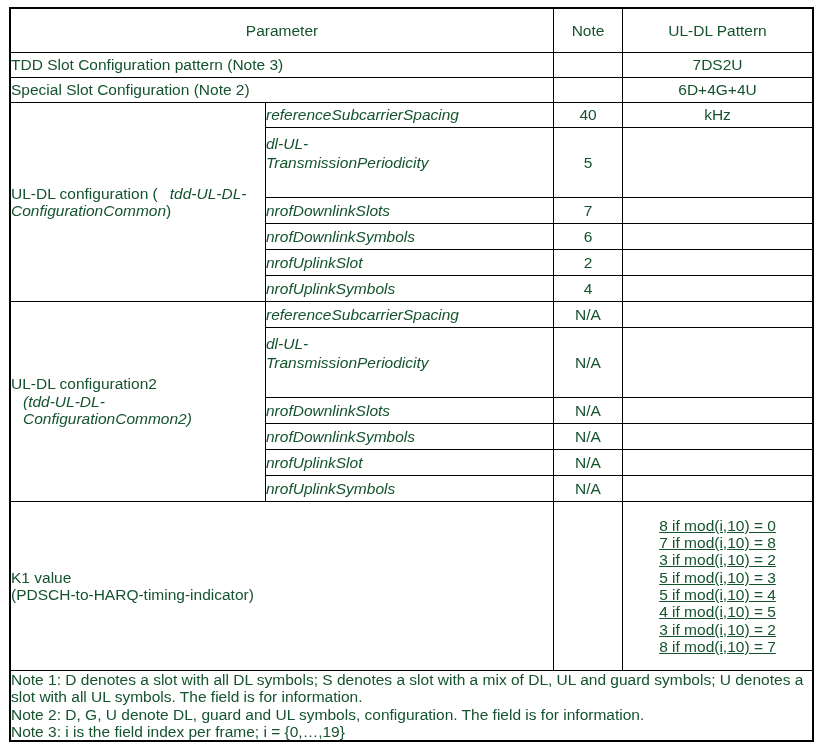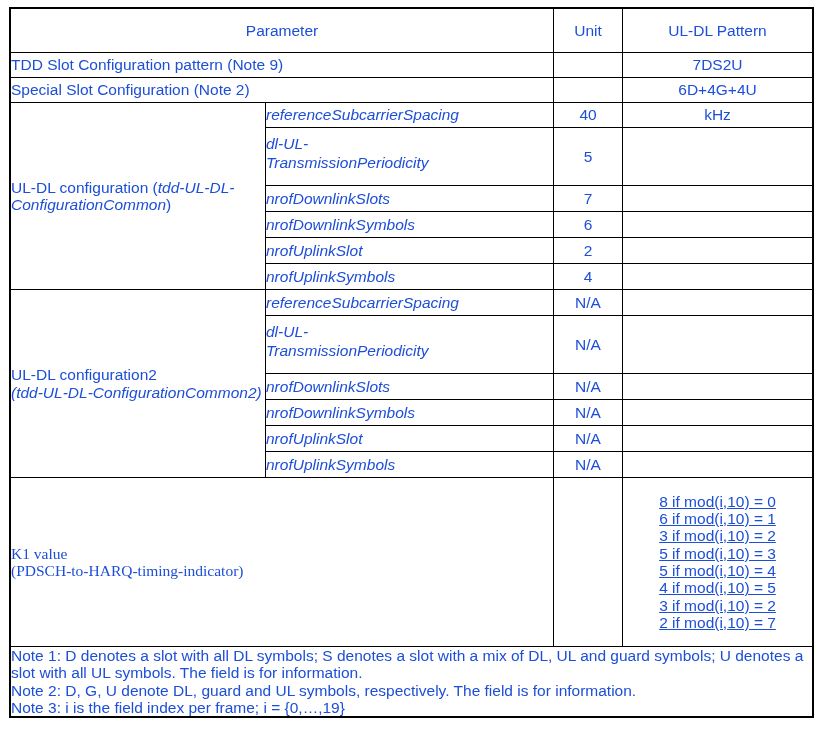--- a/index.html
+++ b/index.html
@@ -32,21 +32,21 @@
     background: #ffffff;
   }
 
   table.spec td, table.spec th {
     border: 1px solid #000000;
     padding: 0;
     vertical-align: middle;
     font-weight: normal;
     font-size: 15.5px;
     line-height: 1.12;
-    color: #1d4ed8;
+    color: #14532d;
   }
 
   
   table.spec {
     outline: 2px solid #000000;
     outline-offset: -1px;
   }
 
   
   col.c-param1 { width: 255px; }
@@ -57,54 +57,53 @@
   
   .hdr-cell {
     text-align: center;
     font-weight: bold;
     font-size: 16.5px;
     height: 43px;
   }
 
   
   .cell-pad-l { padding: 1px 4px 2px 6px; }
-  .ital { font-style: italic; }
+  .ital { font-style: italic; padding-left: 12px; }
 
   .row-single td { height: 24px; }
 
   .param-label {
     padding: 4px 4px 5px 6px;
     vertical-align: top;
     line-height: 1.26;
   }
 
   .sub-param {
     padding: 2px 4px 3px 6px;
     font-style: italic;
   }
 
   .sub-param.two-line {
     line-height: 1.22;
     padding-top: 3px;
-    padding-bottom: 8px;
+    padding-bottom: 20px;
   }
 
   .unit-cell {
     text-align: center;
   }
 
   .pattern-cell {
     text-align: center;
   }
 
   .k1-label {
     vertical-align: top;
     padding: 4px 4px 4px 6px;
     line-height: 1.26;
-    font-family: Liberation Serif, serif;
   }
 
   .k1-list {
     text-align: center;
     vertical-align: top;
     padding: 3px 6px 4px 6px;
     line-height: 1.32;
     text-decoration: underline;
   }
   .k1-list div { white-space: nowrap; }
@@ -125,26 +124,26 @@
     <colgroup>
       <col class="c-param1">
       <col class="c-param2">
       <col class="c-unit">
       <col class="c-pat">
     </colgroup>
     <tbody>
 
       <tr>
         <td class="hdr-cell" colspan="2">Parameter</td>
-        <td class="hdr-cell">Unit</td>
+        <td class="hdr-cell">Note</td>
         <td class="hdr-cell">UL-DL Pattern</td>
       </tr>
 
       <tr class="row-single">
-        <td class="cell-pad-l" colspan="2">TDD Slot Configuration pattern (Note 9)</td>
+        <td class="cell-pad-l" colspan="2">TDD Slot Configuration pattern (Note 3)</td>
         <td class="unit-cell"></td>
         <td class="pattern-cell">7DS2U</td>
       </tr>
 
       <tr class="row-single">
         <td class="cell-pad-l" colspan="2">Special Slot Configuration (Note 2)</td>
         <td class="unit-cell"></td>
         <td class="pattern-cell">6D+4G+4U</td>
       </tr>
 
@@ -234,34 +233,34 @@
       </tr>
 
       <tr>
         <td class="k1-label" colspan="2" style="height:168px;">
           <div>K1 value</div>
           <div>(PDSCH-to-HARQ-timing-indicator)</div>
         </td>
         <td class="unit-cell"></td>
         <td class="k1-list">
           <div>8 if mod(i,10) = 0</div>
-          <div>6 if mod(i,10) = 1</div>
+          <div>7 if mod(i,10) = 8</div>
           <div>3 if mod(i,10) = 2</div>
           <div>5 if mod(i,10) = 3</div>
           <div>5 if mod(i,10) = 4</div>
           <div>4 if mod(i,10) = 5</div>
           <div>3 if mod(i,10) = 2</div>
-          <div>2 if mod(i,10) = 7</div>
+          <div>8 if mod(i,10) = 7</div>
         </td>
       </tr>
 
       <tr>
         <td class="notes-cell" colspan="4">
           <div>Note 1: D denotes a slot with all DL symbols; S denotes a slot with a mix of DL, UL and guard symbols; U denotes a slot with all UL symbols. The field is for information.</div>
-          <div>Note 2: D, G, U denote DL, guard and UL symbols, respectively. The field is for information.</div>
+          <div>Note 2: D, G, U denote DL, guard and UL symbols, configuration. The field is for information.</div>
           <div>Note 3: i is the field index per frame; i = {0,…,19}</div>
         </td>
       </tr>
 
     </tbody>
   </table>
 
 </div>
 
 </body></html>

